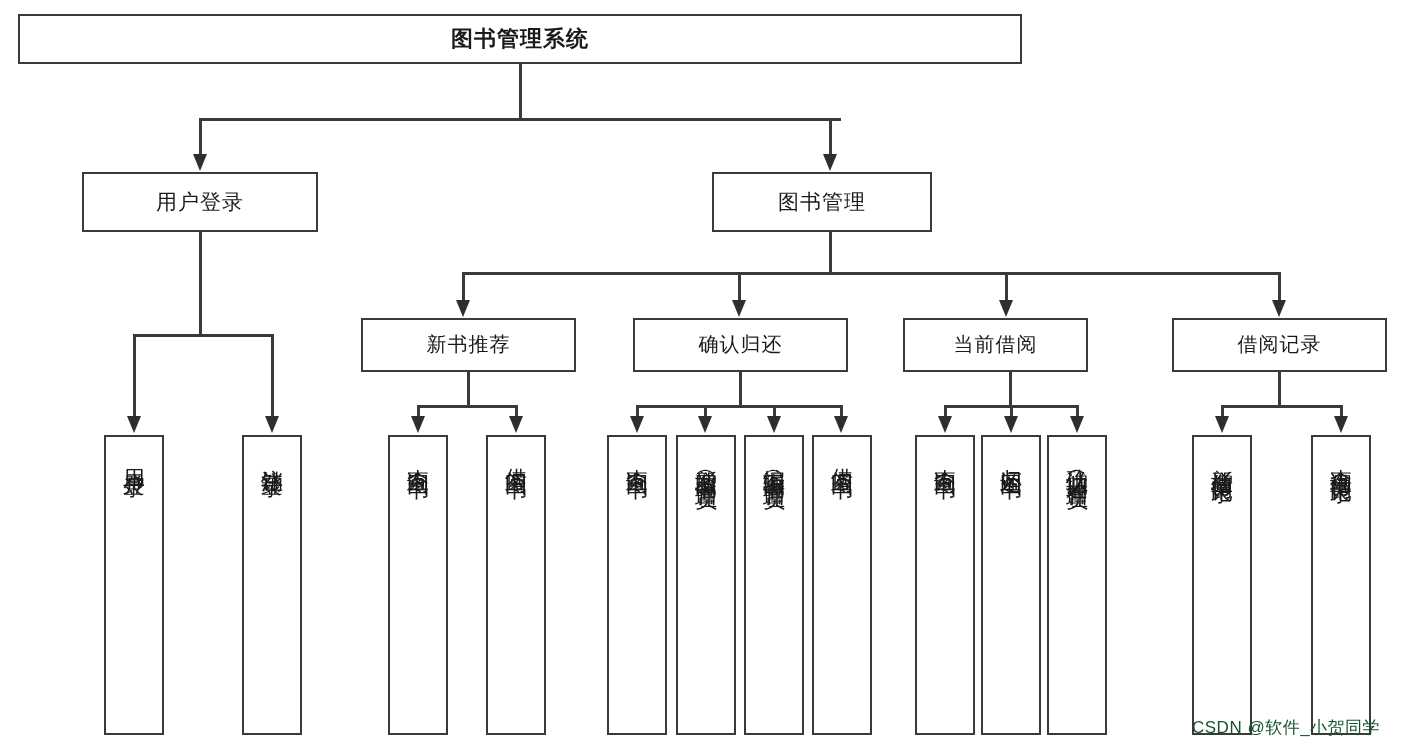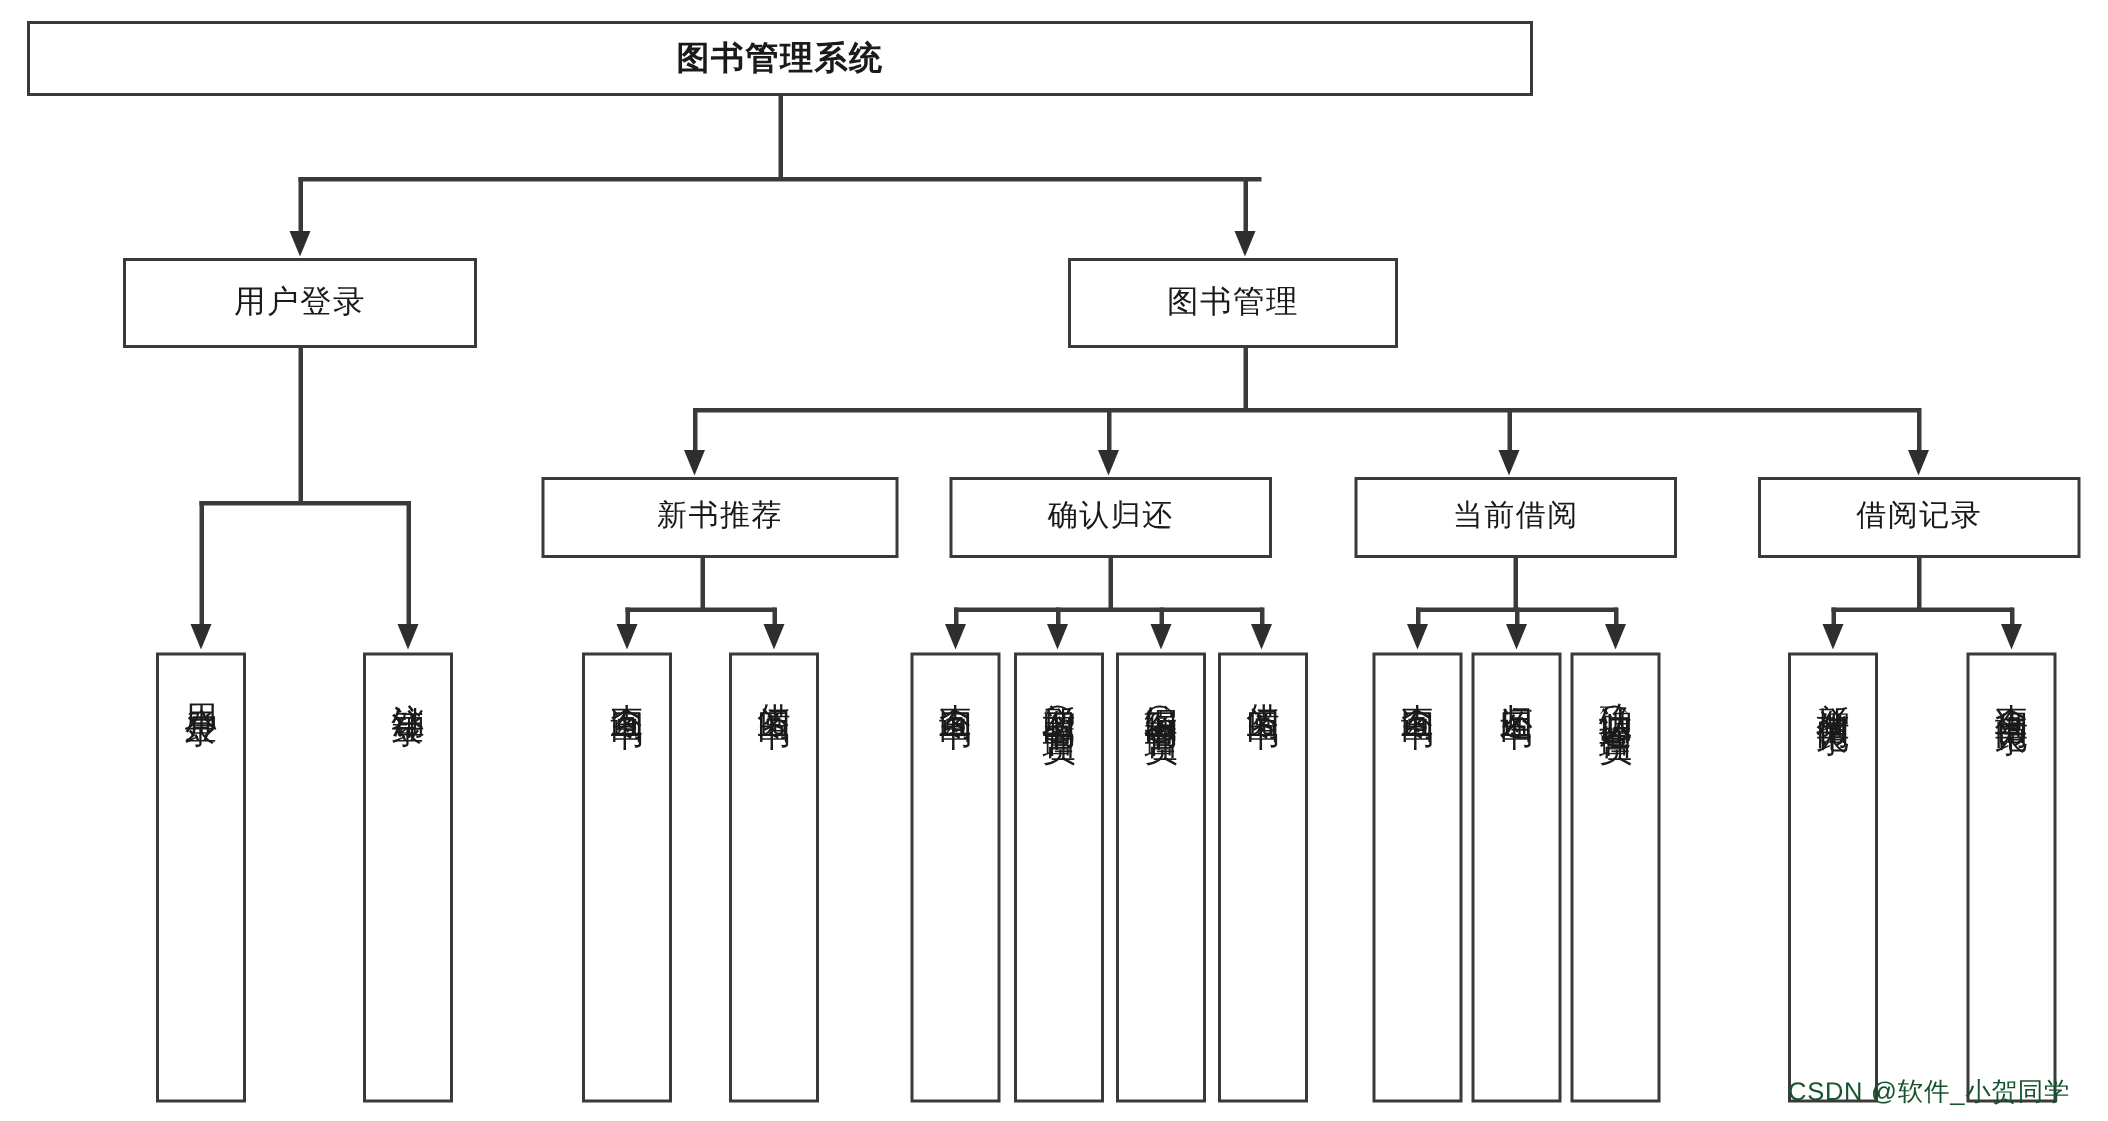--- a/index.html
+++ b/index.html
@@ -109,27 +109,27 @@
   <div class="hline" style="left:462px; top:272px; width:818px;"></div>
   <div class="vline" style="left:462px; top:272px; height:30px;"></div>
   <div class="arrow" style="left:456px; top:300px;"></div>
   <div class="vline" style="left:738px; top:272px; height:30px;"></div>
   <div class="arrow" style="left:732px; top:300px;"></div>
   <div class="vline" style="left:1005px; top:272px; height:30px;"></div>
   <div class="arrow" style="left:999px; top:300px;"></div>
   <div class="vline" style="left:1278px; top:272px; height:30px;"></div>
   <div class="arrow" style="left:1272px; top:300px;"></div>
 
-  <div class="node level3" style="left:361px; top:318px; width:238px; height:54px;">
+  <div class="node level3" style="left:361px; top:318px; width:215px; height:54px;">
     <span class="node-label">新书推荐</span>
   </div>
   <div class="node level3" style="left:633px; top:318px; width:215px; height:54px;">
     <span class="node-label">确认归还</span>
   </div>
-  <div class="node level3" style="left:903px; top:318px; width:215px; height:54px;">
+  <div class="node level3" style="left:903px; top:318px; width:185px; height:54px;">
     <span class="node-label">当前借阅</span>
   </div>
   <div class="node level3" style="left:1172px; top:318px; width:215px; height:54px;">
     <span class="node-label">借阅记录</span>
   </div>
 
   <div class="vline" style="left:467px; top:372px; height:35px;"></div>
   <div class="hline" style="left:417px; top:405px; width:100px;"></div>
   <div class="vline" style="left:417px; top:405px; height:13px;"></div>
   <div class="arrow" style="left:411px; top:416px;"></div>

